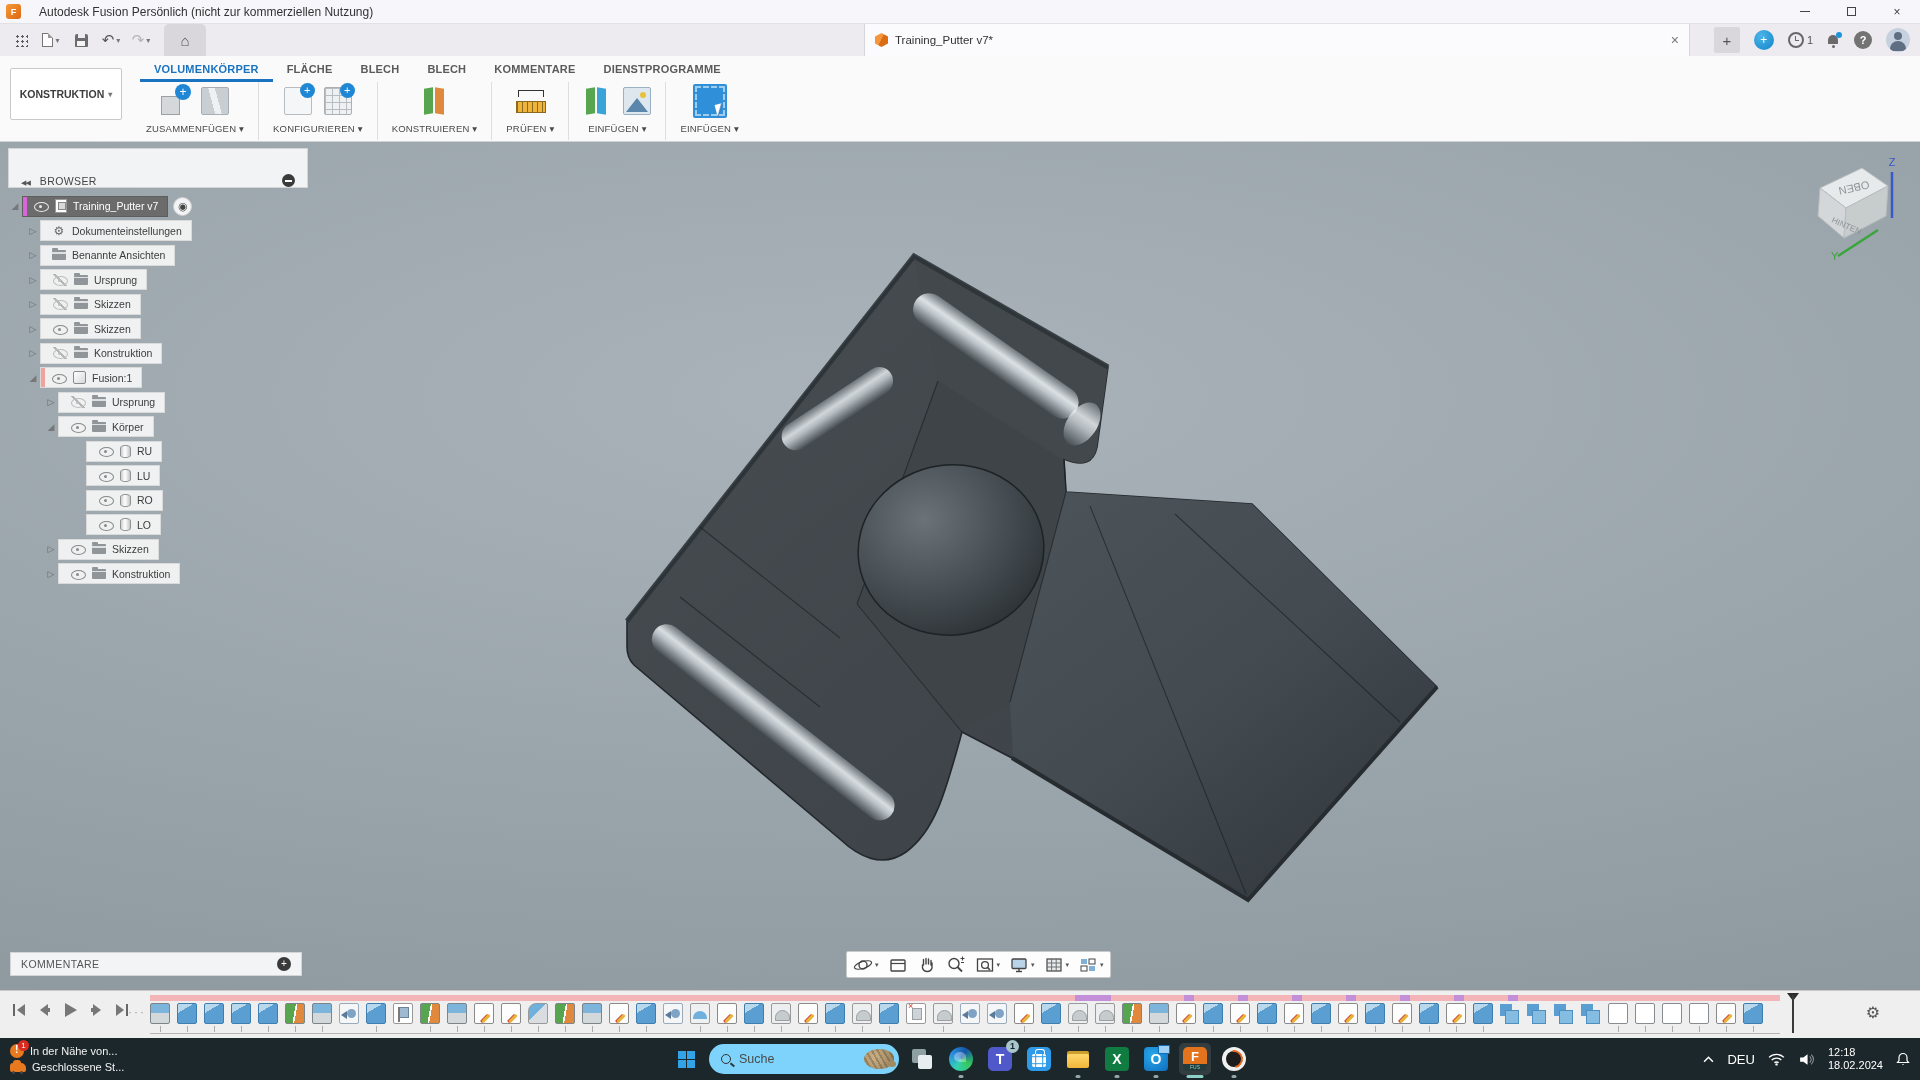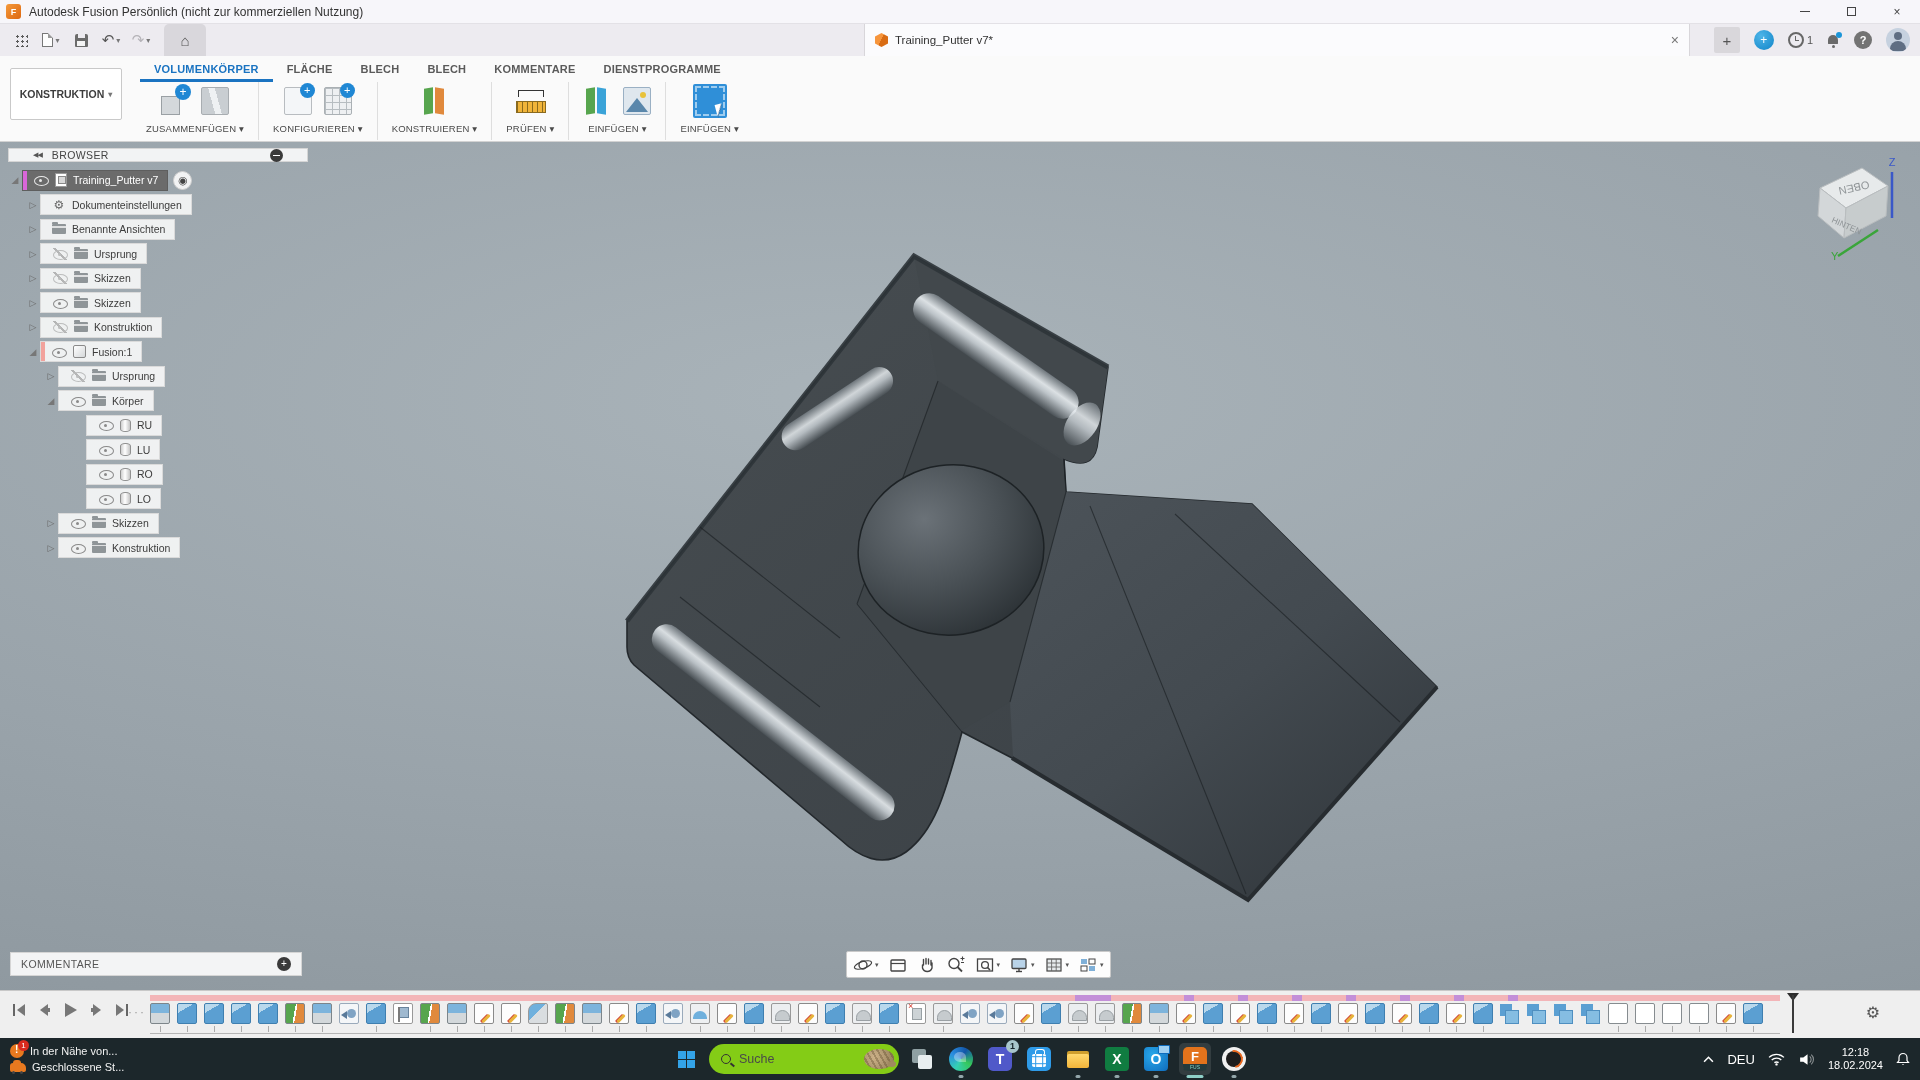--- a/index.html
+++ b/index.html
@@ -1,21 +1,21 @@
 <!DOCTYPE html>
 <html><head>
 <meta charset="utf-8">
 <style>
   * { margin:0; padding:0; box-sizing:border-box; }
   html,body { width:1920px; height:1080px; overflow:hidden; font-family:"Liberation Sans",sans-serif; background:#9aa4ab; }
 
   
   .titlebar { position:absolute; top:0; left:0; width:1920px; height:24px; background:#f7f6fa; display:flex; align-items:center; border-bottom:1px solid #e3e1e6;}
   .fusion-app-ico { width:15px; height:15px; margin-left:6px; border-radius:3px; background:linear-gradient(135deg,#f59a3c,#dd6710); color:#fff; font-size:9px; font-weight:bold; display:flex; align-items:center; justify-content:center;}
-  .titlebar .wtitle { margin-left:8px; font-size:12px; color:#333; }
+  .titlebar .wtitle { margin-left:18px; font-size:12px; color:#333; }
   .wbtns { margin-left:auto; display:flex; height:24px; }
   .wbtn { width:46px; height:24px; display:flex; align-items:center; justify-content:center; color:#444; font-size:12px; }
   .glyph-min { width:10px; border-top:1px solid #444; }
   .glyph-max { width:9px; height:9px; border:1px solid #444; }
 
   
   .approw { position:absolute; top:24px; left:0; width:1920px; height:32px; background:#edebf0; display:flex; align-items:center; }
   .qat { display:flex; align-items:center; gap:4px; padding-left:8px; height:32px; }
   .qbtn { height:26px; min-width:26px; display:flex; align-items:center; justify-content:center; color:#555; gap:2px; }
   .caret { font-size:8px; color:#777; }
@@ -107,21 +107,21 @@
   .ri.imagex::after { content:""; position:absolute; left:2px; bottom:2px; border-style:solid; border-width:0 11px 14px 11px; border-color:transparent transparent #5a87ab transparent; }
   .ri.selectx { width:34px; height:34px; background:#2f8fd8; outline:2px dashed #9fcdef; outline-offset:-4px; }
   .ri.selectx::after { content:""; position:absolute; right:4px; bottom:2px; border-style:solid; border-width:12px 7px 0 0; border-color:#fff transparent transparent transparent; transform:rotate(-15deg); filter:drop-shadow(0 1px 0 #246); }
 
   
   .viewport { position:absolute; top:142px; left:0; width:1920px; height:848px; background:radial-gradient(120% 90% at 45% 30%,#a9b3b9 0%,#99a3aa 55%,#8b959c 100%); overflow:hidden; }
   .scene { position:absolute; left:0; top:0; }
 
   
   .browser { position:absolute; left:8px; top:6px; width:300px; font-size:10.5px; color:#3c3c3c; }
-  .br-header { height:14px; background:rgba(250,250,250,.92); border:1px solid #d5d5d5; display:flex; align-items:center; padding:0 24px; }
+  .br-header { height:40px; background:rgba(250,250,250,.92); border:1px solid #d5d5d5; display:flex; align-items:flex-end; padding:0 12px; }
   .br-header .coll { font-size:7px; color:#555; letter-spacing:-1px; margin-right:10px; }
   .br-header .htitle { font-size:10.5px; color:#444; letter-spacing:.4px; }
   .br-header .minus { margin-left:auto; width:13px; height:13px; border-radius:50%; background:#3a3a3a; position:relative; }
   .br-header .minus::after { content:""; position:absolute; left:3px; top:6px; width:7px; height:1.5px; background:#fff; }
   .br-tree { margin-top:6px; display:flex; flex-direction:column; }
   .br-row { height:24.5px; display:flex; align-items:center; }
   .br-row .exp { width:14px; text-align:center; color:#6a6a6a; font-size:9px; flex:none; }
   .br-row.exp-open .exp::before { content:"◢"; color:#777; }
   .br-row.exp-closed .exp::before { content:"▷"; }
   .br-row .chip { display:inline-flex; align-items:center; height:21px; background:rgba(250,250,250,.88); border:1px solid #dadada; padding:0 9px 0 0; gap:6px; overflow:hidden; }
@@ -235,29 +235,29 @@
   .tb-ic.excel::before { content:"X"; }
   .tb-ic.outlook { background:radial-gradient(circle at 35% 35%,#28a8ea,#0f6cbd); border-radius:4px; color:#fff; font-weight:bold; font-size:14px; text-align:center; line-height:24px; }
   .tb-ic.outlook::before { content:"O"; }
   .tb-ic.outlook::after { content:""; position:absolute; right:-2px; top:-2px; width:10px; height:7px; background:#9fd0f2; border:1px solid #0f6cbd; border-radius:1px; }
   .tb-ic.fusion { background:#e3731c; border-radius:5px; color:#fff; font-weight:bold; font-size:13px; text-align:center; line-height:20px; }
   .tb-ic.fusion::before { content:"F"; }
   .tb-ic.fusion::after { content:"FUS"; position:absolute; left:0; bottom:0; width:100%; height:7px; background:#253a3c; color:#7fd4c4; font-size:5px; font-weight:normal; line-height:7px; border-radius:0 0 4px 4px; }
   .tb-ic.oball { border-radius:50%; background:#f0f0f0; }
   .tb-ic.oball::before { content:""; position:absolute; left:4px; top:4px; width:16px; height:16px; border-radius:50%; background:#1d1d1d; }
   .tb-ic.oball::after { content:""; position:absolute; left:3px; top:3px; width:14px; height:14px; border:2px solid transparent; border-top-color:#e8681f; border-right-color:#e8681f; border-radius:50%; transform:rotate(35deg); }
-  .search-pill { width:190px; height:30px; border-radius:15px; background:#84cc16; display:flex; align-items:center; padding:0 5px 0 12px; gap:8px;justify-content:space-between; }
+  .search-pill { width:190px; height:30px; border-radius:15px; background:#7dd3fc; display:flex; align-items:center; padding:0 5px 0 12px; gap:8px;justify-content:space-between; }
   .mag { width:10px; height:10px; border:1.6px solid #333; border-radius:50%; position:relative; flex:none; }
   .mag::after { content:""; position:absolute; left:8px; top:9px; width:5px; height:1.6px; background:#333; transform:rotate(40deg); }
   .search-pill .stext { font-size:12.5px; color:#4a4a4a; }
   .doodle { margin-left:auto; width:30px; height:20px; border-radius:50% 45% 45% 50%; background:radial-gradient(circle at 35% 40%,#cdb289,#8f7a55); background-image:repeating-linear-gradient(60deg,rgba(90,70,40,.35) 0 2px,transparent 2px 5px),radial-gradient(circle at 35% 40%,#cdb289,#8f7a55); position:relative; }
   .doodle::after { content:""; position:absolute; right:-2px; bottom:2px; width:8px; height:6px; border-radius:50%; background:#a08a60; }
   .tray { position:absolute; right:10px; top:0; height:42px; display:flex; align-items:center; gap:13px; color:#fff; }
   .tray .lang { font-size:13px; }
-  .tray .clockcol { text-align:center; font-size:11px; line-height:13px; }
+  .tray .clockcol { text-align:left; font-size:11px; line-height:13px; }
 
   
   [data-interactable] { cursor:default; }
 </style>
 </head>
 <body>
 
 <div class="titlebar" data-interactable="false">
   <div class="fusion-app-ico" data-interactable="false">F</div>
   <span class="wtitle" data-interactable="false">Autodesk Fusion Persönlich (nicht zur kommerziellen Nutzung)</span>

